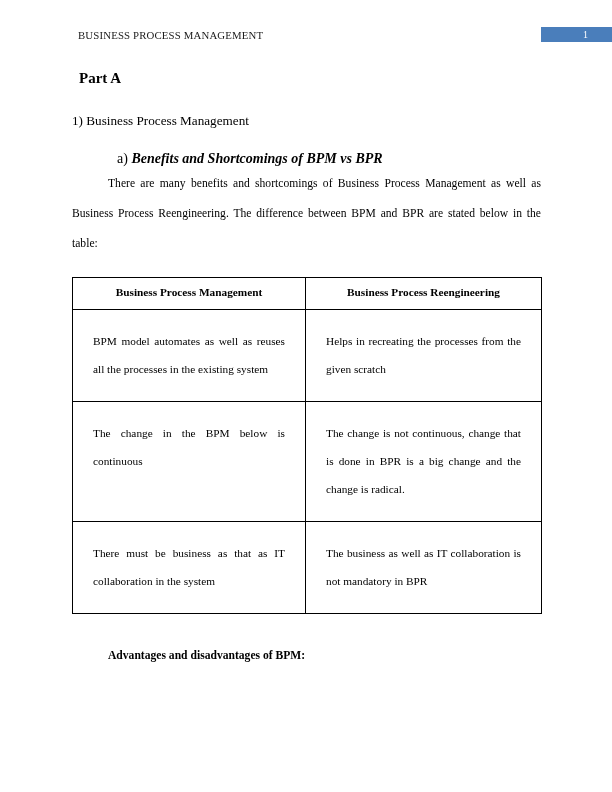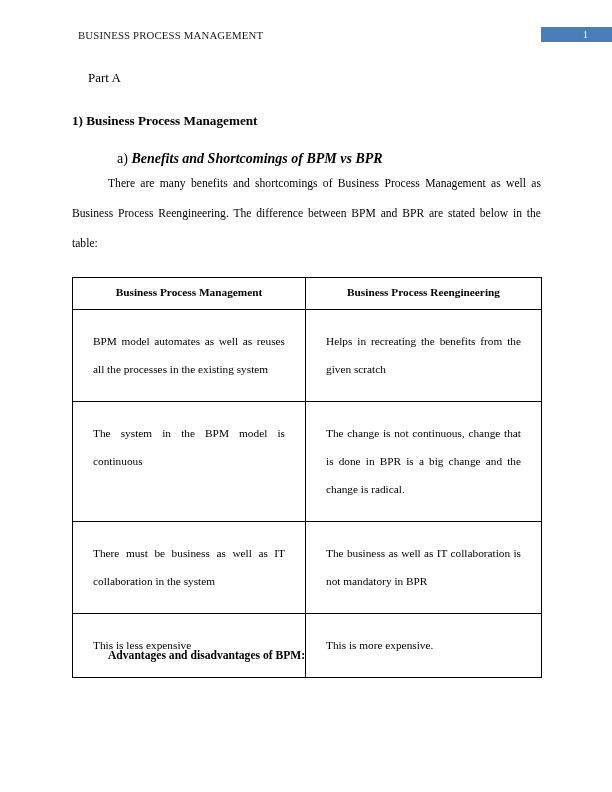--- a/index.html
+++ b/index.html
@@ -65,34 +65,34 @@
   
   .content {
     position: absolute;
     left: 72px;
     top: 0;
     width: 469px;
   }
 
   .h-part {
     position: absolute;
-    left: 16px;
+    left: 7px;
     top: 70px;
-    font-size: 13px;
-    font-weight: normal;
+    font-size: 15px;
+    font-weight: bold;
     line-height: 16px;
     white-space: nowrap;
   }
 
   .h-section {
     position: absolute;
     left: 0;
     top: 112px;
     font-size: 13.2px;
-    font-weight: bold;
+    font-weight: normal;
     line-height: 17px;
     white-space: nowrap;
   }
 
   .h-sub {
     position: absolute;
     left: 36px;
     top: 151px;
     font-size: 14px;
     line-height: 15px;
@@ -201,45 +201,37 @@
           <th>Business Process Management</th>
           <th>Business Process Reengineering</th>
         </tr>
       </thead>
       <tbody>
         <tr>
           <td>
             <p>BPM model automates as well as reuses all the processes in the existing system</p>
           </td>
           <td>
-            <p>Helps in recreating the benefits from the given scratch</p>
+            <p>Helps in recreating the processes from the given scratch</p>
           </td>
         </tr>
         <tr class="r-tall">
           <td>
-            <p>The system in the BPM model is continuous</p>
+            <p>The change in the BPM below is continuous</p>
           </td>
           <td>
             <p>The change is not continuous, change that is done in BPR is a big change and the change is radical.</p>
           </td>
         </tr>
         <tr>
           <td>
-            <p>There must be business as well as IT collaboration in the system</p>
+            <p>There must be business as that as IT collaboration in the system</p>
           </td>
           <td>
             <p>The business as well as IT collaboration is not mandatory in BPR</p>
-          </td>
-        </tr>
-        <tr class="r-one">
-          <td>
-            <p>This is less expensive</p>
-          </td>
-          <td>
-            <p>This is more expensive.</p>
           </td>
         </tr>
       </tbody>
     </table>
 
     <div class="h-advantages">Advantages and disadvantages of BPM:</div>
 
   </div>
 </div>
 

